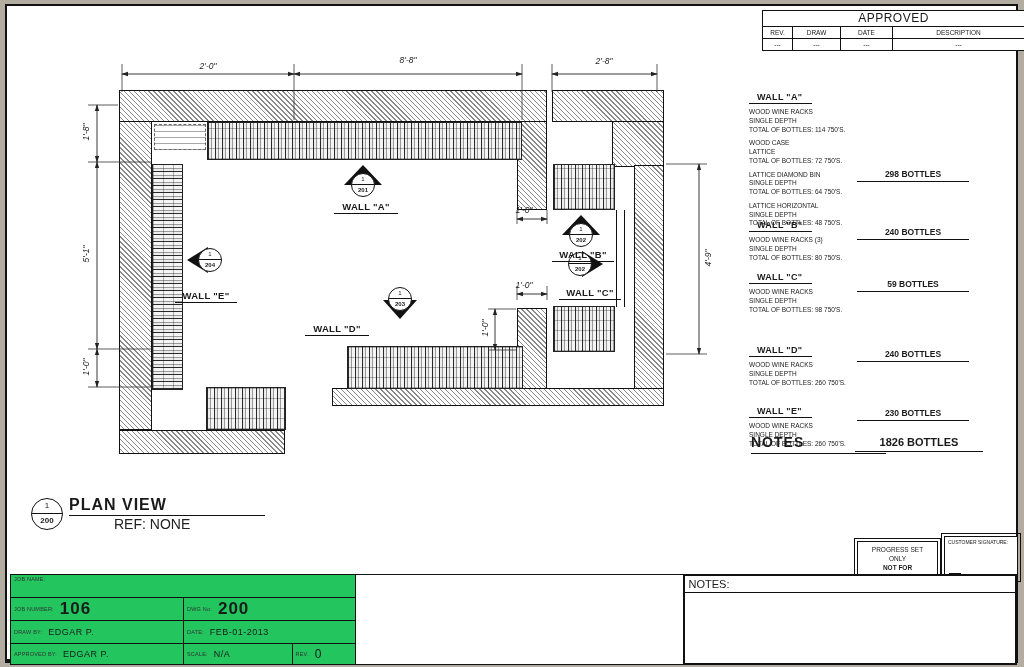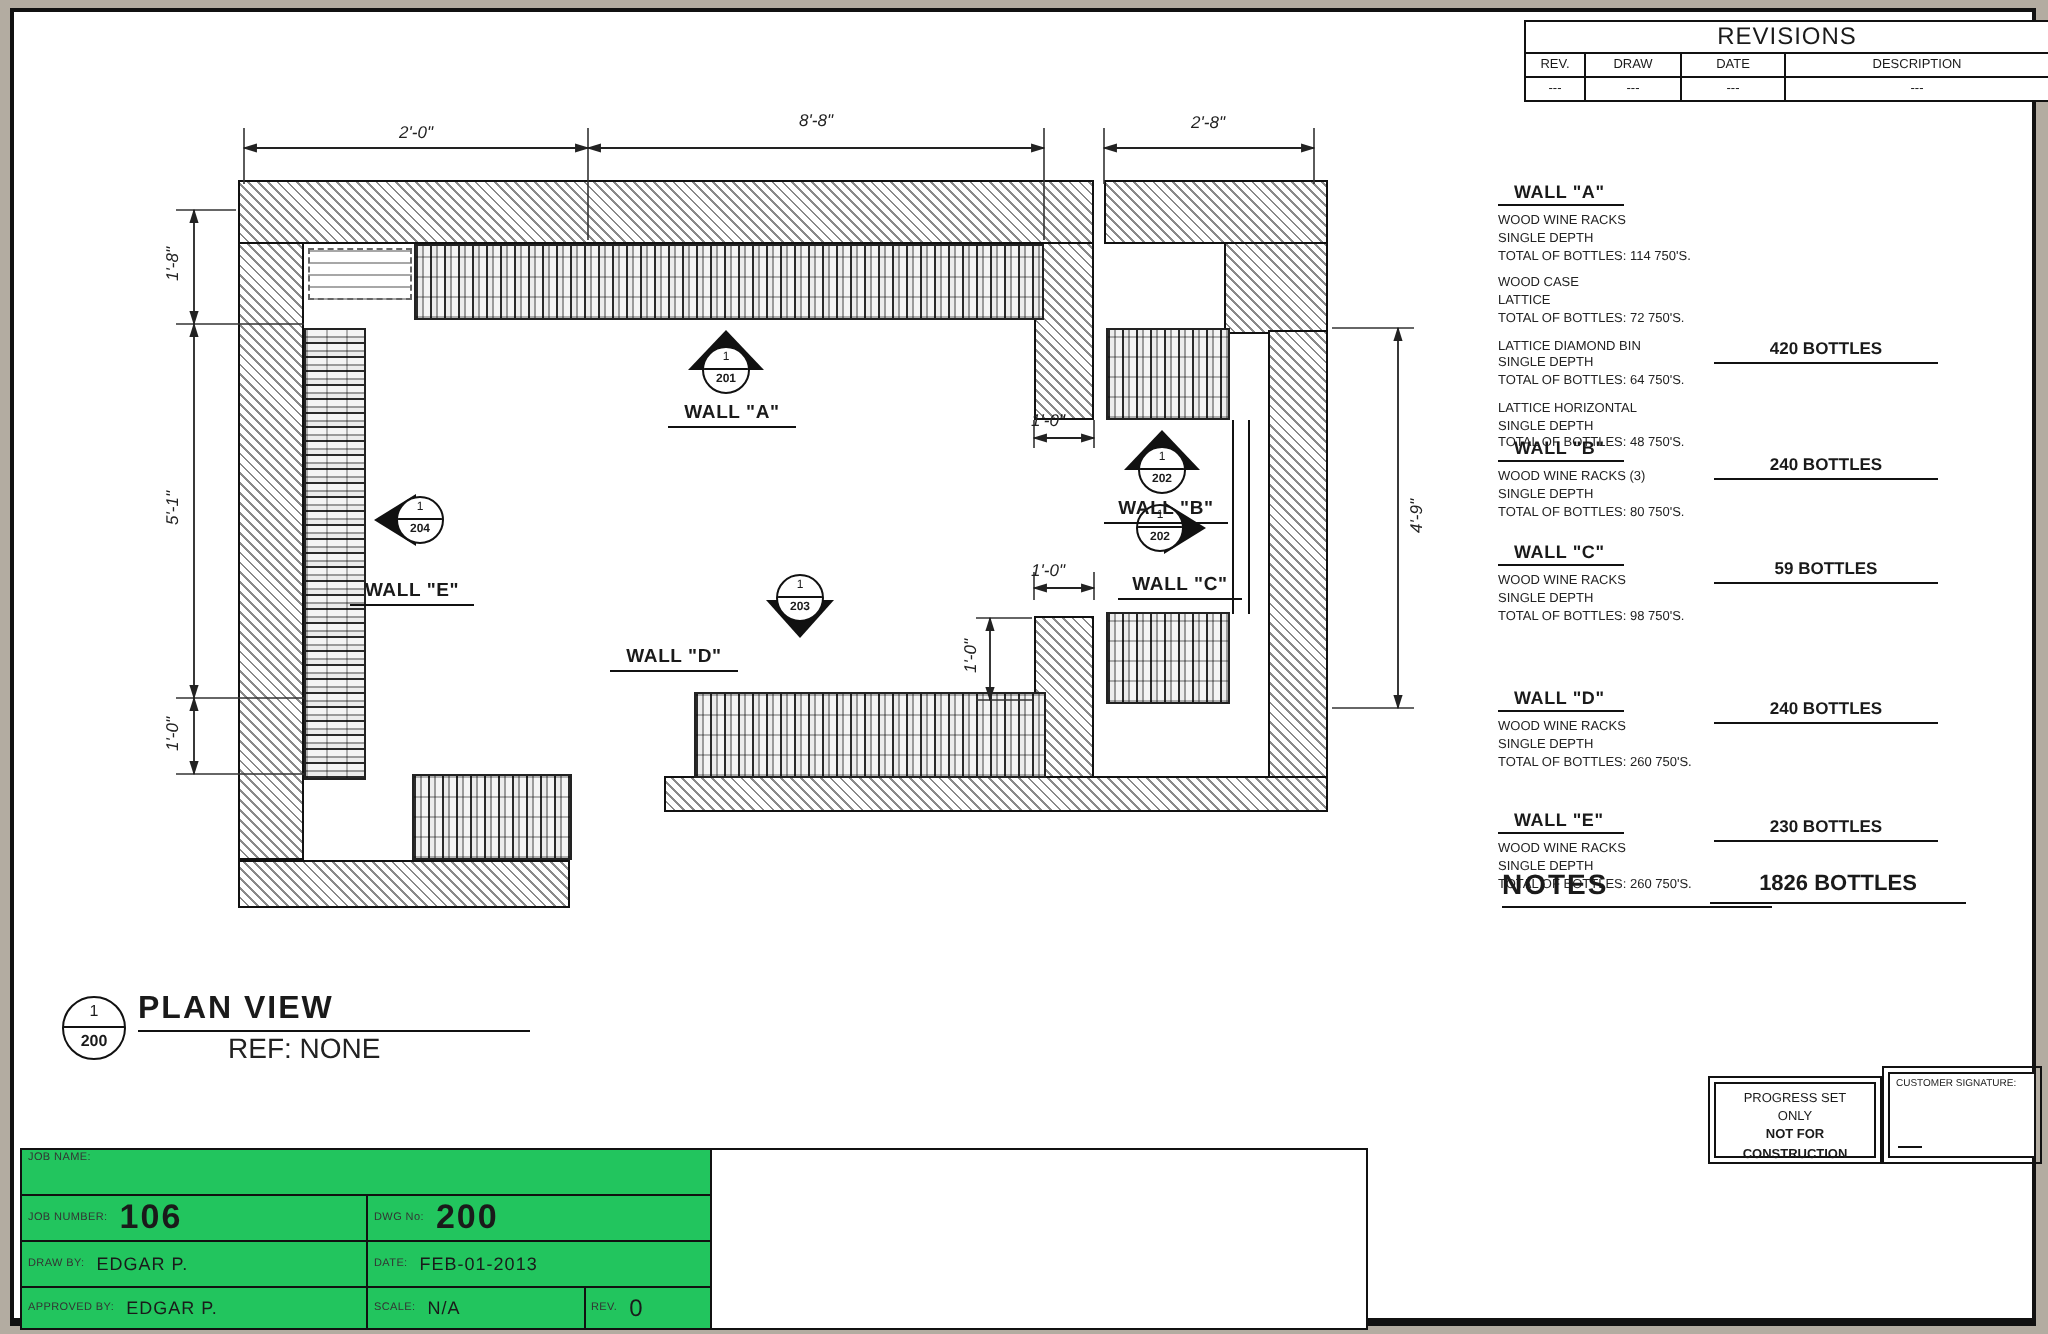--- a/index.html
+++ b/index.html
@@ -210,21 +210,21 @@
     </div>
 
     <div class="wlabel" style="left:327px;top:195px;width:64px">WALL "A"</div>
     <div class="wlabel" style="left:545px;top:243px;width:62px">WALL "B"</div>
     <div class="wlabel" style="left:552px;top:281px;width:62px">WALL "C"</div>
     <div class="wlabel" style="left:298px;top:317px;width:64px">WALL "D"</div>
     <div class="wlabel" style="left:168px;top:284px;width:62px">WALL "E"</div>
   </div>
 
   <div id="revisions">
-    <div id="rev-title">REVISIONS</div>
+    <div id="rev-title">APPROVED</div>
     <div class="rev-row rev-head">
       <div class="rev-c0">REV.</div>
       <div class="rev-c1">DRAW</div>
       <div class="rev-c2">DATE</div>
       <div class="rev-c3">DESCRIPTION</div>
     </div>
     <div class="rev-row">
       <div class="rev-c0">---</div>
       <div class="rev-c1">---</div>
       <div class="rev-c2">---</div>
@@ -240,21 +240,21 @@
     <div class="spec-item">WOOD CASE
 LATTICE
 TOTAL OF BOTTLES: 72 750'S.</div>
     <div class="spec-item">LATTICE DIAMOND BIN
 SINGLE DEPTH
 TOTAL OF BOTTLES: 64 750'S.</div>
     <div class="spec-item">LATTICE HORIZONTAL
 SINGLE DEPTH
 TOTAL OF BOTTLES: 48 750'S.</div>
   </div>
-  <div class="spec-total" style="left:850px;top:163px">420 BOTTLES</div>
+  <div class="spec-total" style="left:850px;top:163px">298 BOTTLES</div>
 
   <div class="spec" style="left:742px;top:208px">
     <div class="spec-h">WALL "B"</div>
     <div class="spec-item">WOOD WINE RACKS (3)
 SINGLE DEPTH
 TOTAL OF BOTTLES: 80 750'S.</div>
   </div>
   <div class="spec-total" style="left:850px;top:221px">240 BOTTLES</div>
 
   <div class="spec" style="left:742px;top:260px">
@@ -342,14 +342,17 @@
   </div>
   <div class="tb-cell" style="left:284.5px;top:636.5px;width:64.5px;height:22.5px">
     <div class="tb-inline">
         <span class="tb-label">REV.</span>
       <span class="v-rev">0</span>
       </div>
   </div>
 
   <div id="mid-box" style="left:347.5px;top:568px;width:329.5px;height:91px"></div>
 
+  <div id="notes-box" style="left:675.5px;top:568px;width:334.5px;height:91px">
+    <div id="notes-head">NOTES:</div>
+  </div>
 
 </div>
 
 </body></html>

